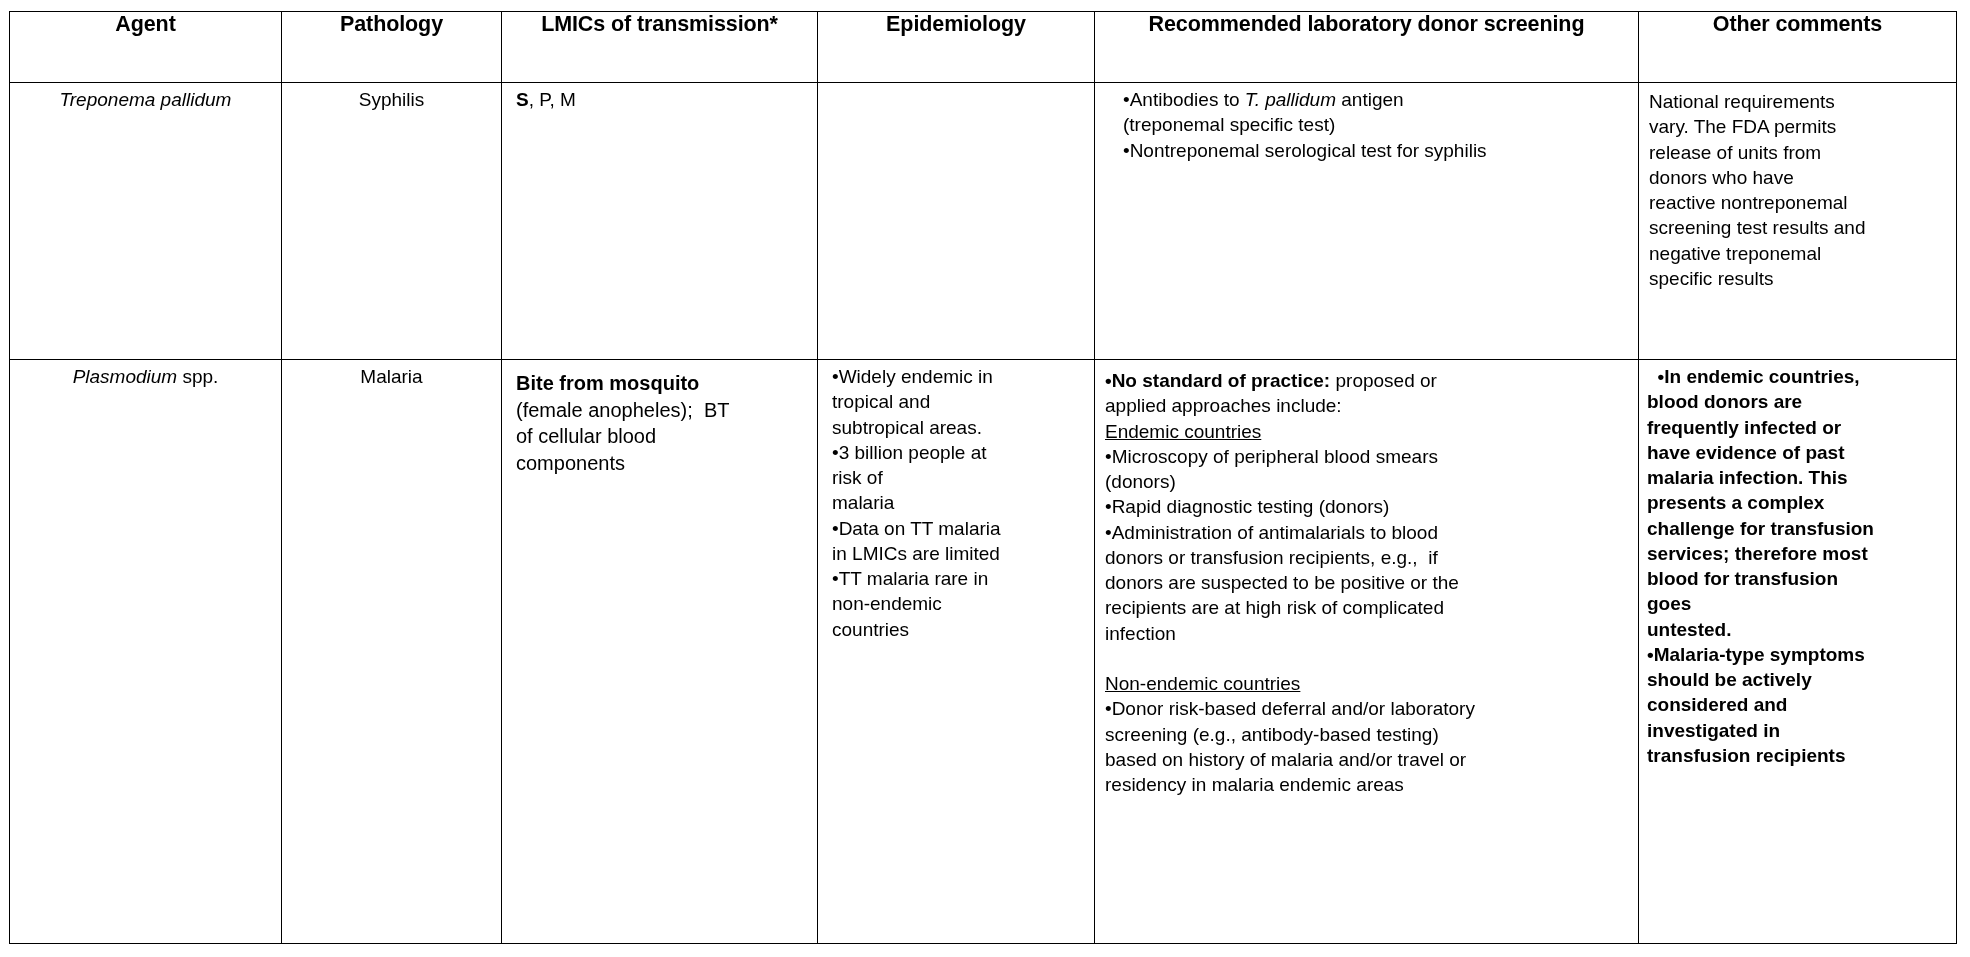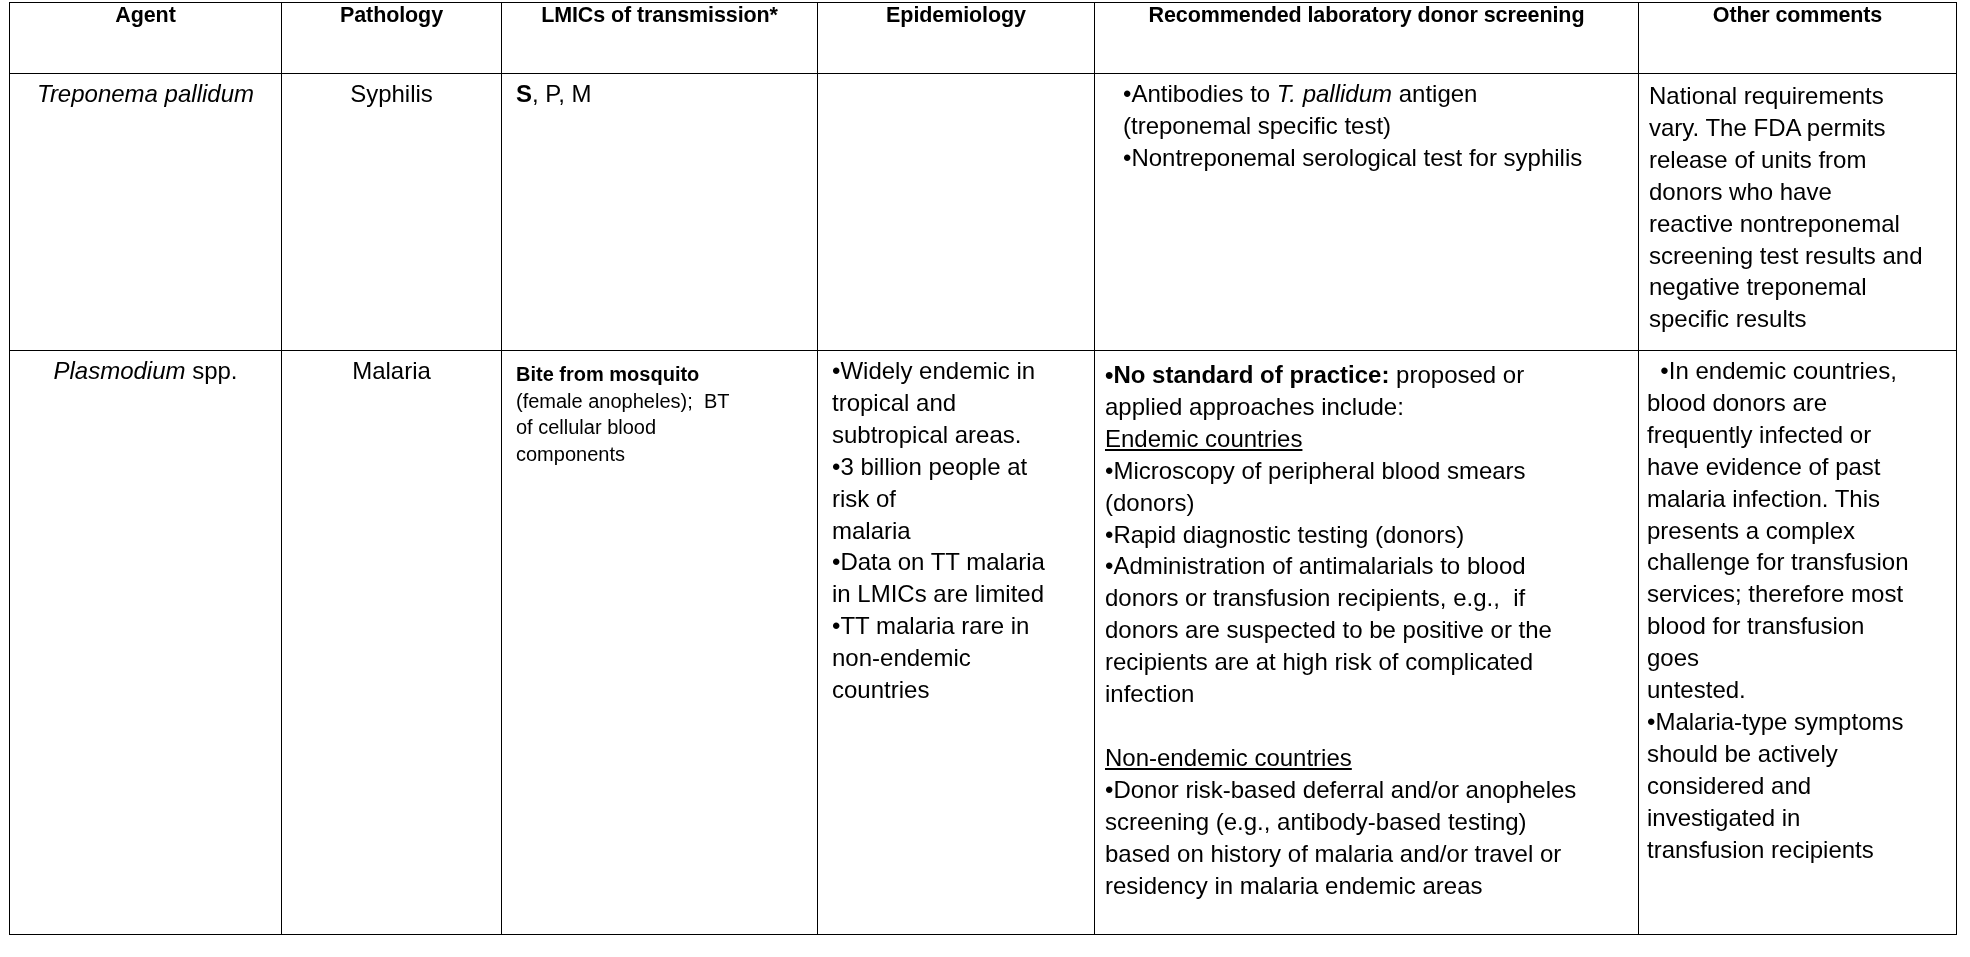--- a/index.html
+++ b/index.html
@@ -16,21 +16,21 @@
   }
   #sheet {
     position: relative;
     width: 1970px;
     height: 957px;
     background: #ffffff;
   }
   table.tti {
     position: absolute;
     left: 9px;
-    top: 2px;
+    top: 11px;
     width: 1947px;
     border-collapse: collapse;
     table-layout: fixed;
     background: #ffffff;
   }
   table.tti td, table.tti th {
     border: 1.6px solid #000000;
     vertical-align: top;
     padding: 0;
     background: #ffffff;
@@ -49,21 +49,21 @@
     vertical-align: middle;
     font-weight: bold;
     font-size: 21.5px;
     letter-spacing: -0.1px;
     border-bottom-width: 3px;
     padding: 0 6px;
   }
 
   .cell-inner {
     padding: 6px 10px 8px 10px;
-    font-size: 24px;
+    font-size: 19px;
     line-height: 1.33;
   }
   td.vmid {
     vertical-align: middle;
     text-align: center;
   }
   td.vmid .cell-inner {
     padding: 4px 8px;
     text-align: center;
   }
@@ -191,28 +191,28 @@
             <span class="line">•Microscopy of peripheral blood smears</span>
             <span class="line">(donors)</span>
             <span class="line">•Rapid diagnostic testing (donors)</span>
             <span class="line">•Administration of antimalarials to blood</span>
             <span class="line">donors or transfusion recipients, e.g.,  if</span>
             <span class="line">donors are suspected to be positive or the</span>
             <span class="line">recipients are at high risk of complicated</span>
             <span class="line">infection</span>
             <span class="blank"></span>
             <span class="line ul" style="display:inline-block;">Non-endemic countries</span>
-            <span class="line">•Donor risk-based deferral and/or anopheles</span>
+            <span class="line">•Donor risk-based deferral and/or laboratory</span>
             <span class="line">screening (e.g., antibody-based testing)</span>
             <span class="line">based on history of malaria and/or travel or</span>
             <span class="line">residency in malaria endemic areas</span>
           </div>
         </td>
         <td class="vmid">
-          <div class="cell-inner" style="text-align:left;">
+          <div class="cell-inner" style="text-align:left;font-weight:bold;">
             <span class="line">  •In endemic countries,</span>
             <span class="line">blood donors are</span>
             <span class="line">frequently infected or</span>
             <span class="line">have evidence of past</span>
             <span class="line">malaria infection. This</span>
             <span class="line">presents a complex</span>
             <span class="line">challenge for transfusion</span>
             <span class="line">services; therefore most</span>
             <span class="line">blood for transfusion</span>
             <span class="line">goes</span>

